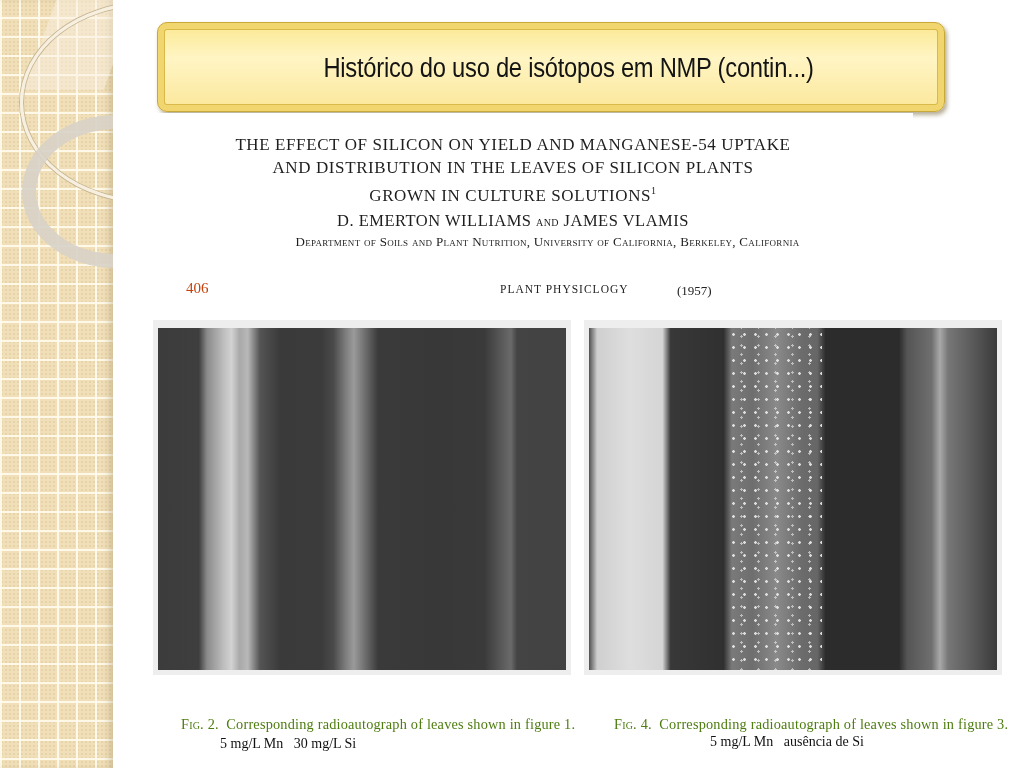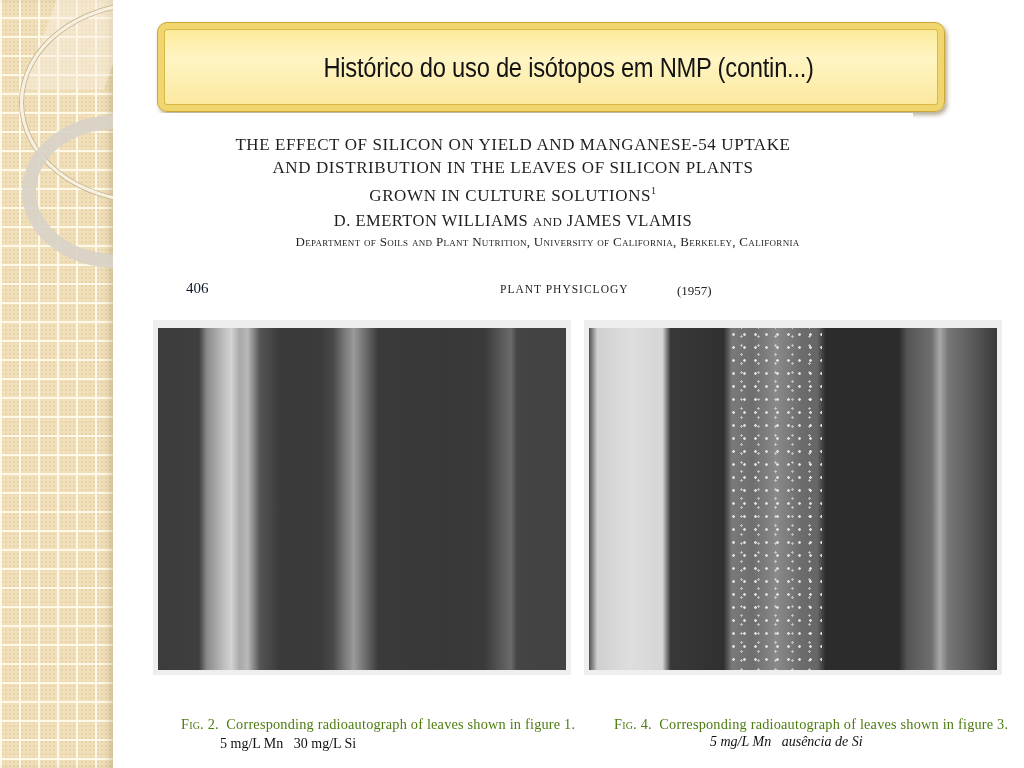--- a/index.html
+++ b/index.html
@@ -27,24 +27,24 @@
     border:1px solid #c9a83a;
     box-shadow: inset 0 0 0 6px #f1d670, inset 0 0 0 7px #d9b94a, 2px 3px 4px rgba(90,70,20,0.45);
   }
   .title-text { position:absolute; left:0; right:0; top:30px; text-align:center; padding-left:40px;
     font-family:"Liberation Sans", sans-serif; font-size:27px; color:#141414; letter-spacing:-0.3px; transform:scaleX(0.88); transform-origin:center; }
 
   
   .paper-header { position:absolute; left:113px; top:113px; width:800px; height:160px; background:#ffffff; }
   .paper-title { position:absolute; left:0; width:800px; top:20px; text-align:center; font-size:17px; line-height:23px; color:#1e1e1e; letter-spacing:0.6px; }
   .paper-authors { position:absolute; left:0; width:800px; top:98px; text-align:center; font-size:16.5px; color:#1e1e1e; letter-spacing:0.5px; }
-  .paper-authors .sc { font-size:13px; letter-spacing:0.4px;text-align:center; }
+  .paper-authors .sc { font-size:10px; letter-spacing:0.4px;text-align:center; }
   .paper-affil { position:absolute; left:0; width:800px; top:121px; text-align:center; font-size:13px; color:#1e1e1e; font-variant:small-caps; letter-spacing:0.3px; padding-left:69px; box-sizing:border-box; }
 
-  .page-num { position:absolute; left:186px; top:280px; font-size:15px; color:#0f172a; }
+  .page-num { position:absolute; left:186px; top:280px; font-size:15px; color:#c2410c; }
   .journal { position:absolute; left:500px; top:283px; font-size:11.5px; letter-spacing:1px; color:#222; font-variant:small-caps; }
   .year { position:absolute; left:666px; top:283px; font-size:13px; color:#222;margin-left:11px; }
 
   
   .fig { position:absolute; top:320px; height:355px; background:#eeeeee; }
   .fig-left { left:153px; width:418px; }
   .fig-right { left:584px; width:418px; }
   .radiograph { position:absolute; left:5px; top:8px; right:5px; bottom:5px; }
   .fig-left .radiograph {
     background: linear-gradient(90deg,
@@ -63,21 +63,21 @@
                       radial-gradient(circle, rgba(220,220,220,0.7) 1px, transparent 1.4px);
     background-size: 11px 13px, 17px 9px; background-position:0 0, 5px 4px; }
 
   .caption { position:absolute; font-size:14.3px; line-height:19px; color:#4d7c0f; letter-spacing:0.2px;margin-top:32px; }
   .caption .sc { font-variant:small-caps; }
   .caption-left { left:157px; top:683px; width:420px; text-indent:24px; }
   .caption-right { left:590px; top:683px; width:420px; text-indent:24px; }
 
   .cond { position:absolute; font-size:14px; color:#111; white-space:pre; }
   .cond-left { left:220px; top:736px; }
-  .cond-right { left:710px; top:734px;font-style:italic; }
+  .cond-right { left:710px; top:734px; }
 </style>
 </head>
 <body>
 
 <div class="left-strip">
   <div class="ring-wedge"></div>
   <div class="ring ring-large"></div>
   <div class="ring ring-small"></div>
 </div>
 

